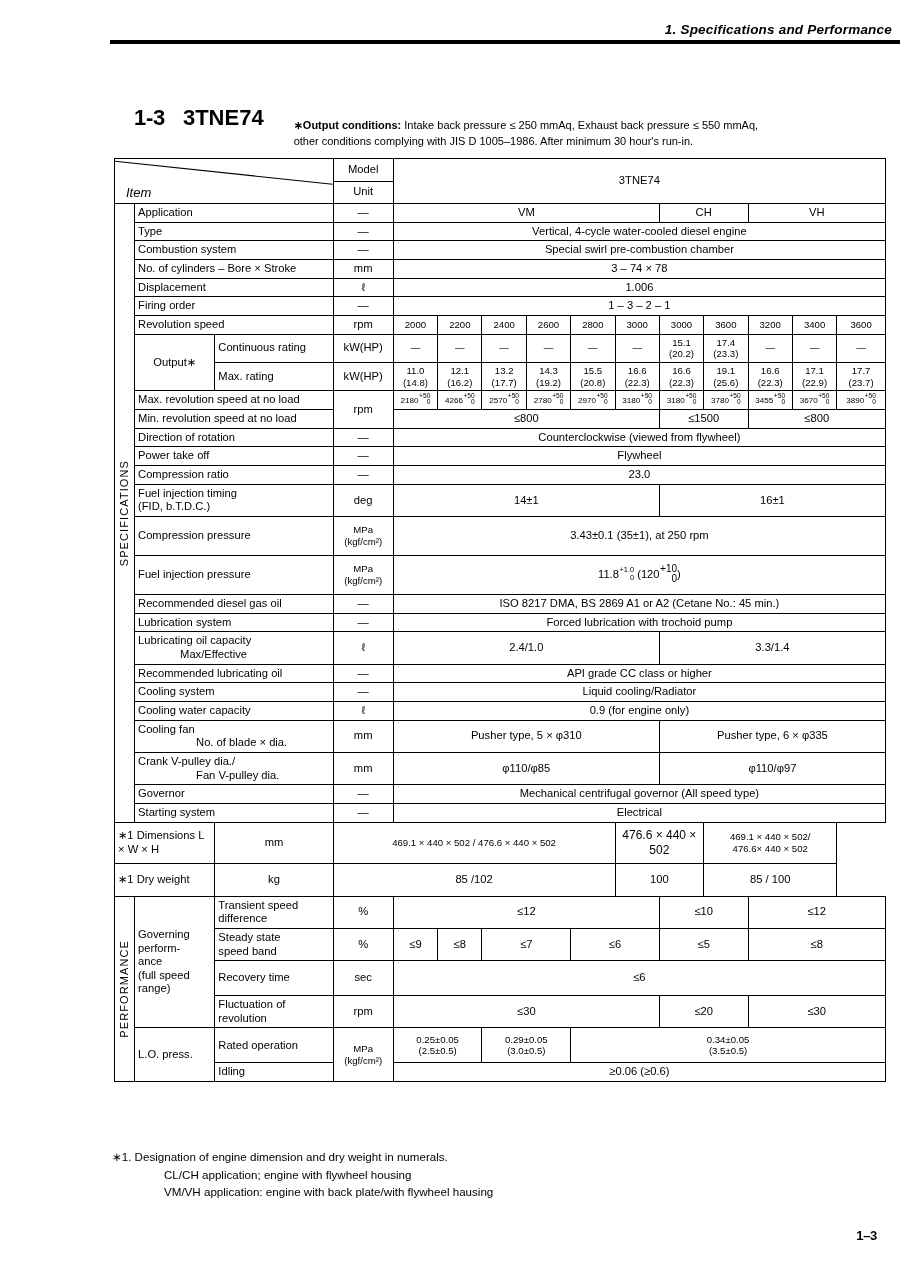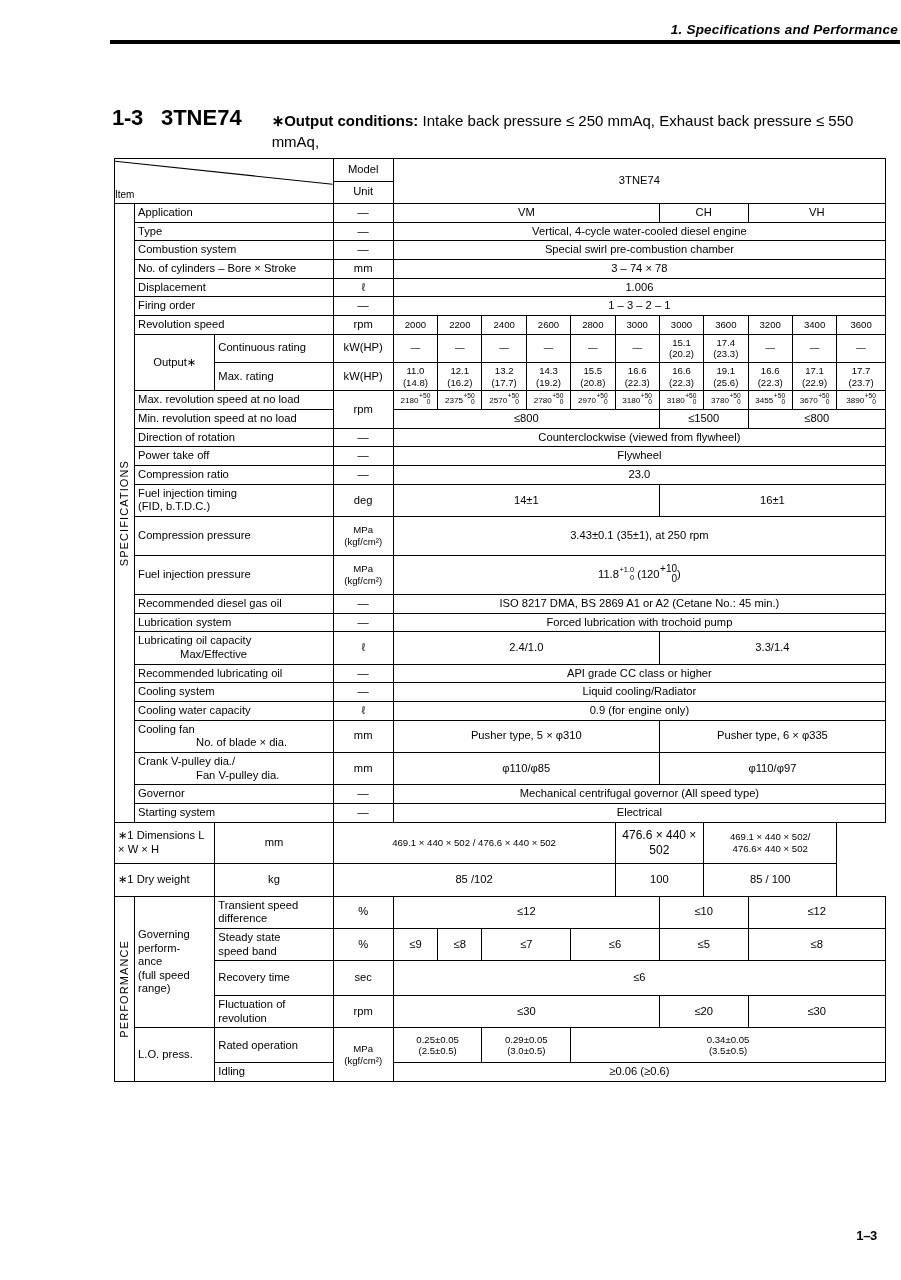--- a/index.html
+++ b/index.html
@@ -7,29 +7,29 @@
     width:901px;height:1280px;background:#fff;
     font-family:"Liberation Sans", sans-serif;
     color:#000;position:relative;overflow:hidden;
   }
   .page{position:absolute;left:0;top:0;width:901px;height:1280px;}
 
   
   .hdr{position:absolute;left:110px;top:22px;width:790px;}
   .hdr-title{
     text-align:right;font-style:italic;font-weight:bold;font-size:13.5px;
-    letter-spacing:.2px;padding-right:2px;
+    letter-spacing:.2px;padding-right:8px;
   }
   .hdr-rule{margin-top:3px;height:4px;background:#000;}
 
   
   .sec{position:absolute;left:112px;top:105px;width:790px;display:flex;align-items:flex-start;}
-  .sec-num{font-size:22px;font-weight:bold;letter-spacing:-.3px;white-space:nowrap;}
+  .sec-num{font-size:22px;font-weight:bold;letter-spacing:-.3px;white-space:nowrap;margin-left:22px;}
   .sec-model{font-size:22px;font-weight:bold;margin-left:18px;white-space:nowrap;}
-  .sec-note{margin-left:30px;font-size:15px;line-height:1.42;padding-top:5px;}
+  .sec-note{margin-left:30px;font-size:11px;line-height:1.42;padding-top:5px;margin-top:8px;}
   .sec-note b{font-weight:bold;}
 
   
   table.spec{
     position:absolute;left:114px;top:158px;
     border-collapse:collapse;table-layout:fixed;
     width:772px;font-size:11.2px;
   }
   table.spec td{
     border:1px solid #000;padding:2px 3px;vertical-align:middle;
@@ -47,21 +47,21 @@
     width:19px;padding:0;text-align:center;vertical-align:middle;
   }
   .vside span{
     display:block;writing-mode:vertical-rl;transform:rotate(180deg);
     font-size:11px;letter-spacing:1.1px;white-space:nowrap;margin:0 auto;
   }
 
   
   .corner{position:relative;padding:0;height:40px;}
   .corner .item{
-    position:absolute;left:0;bottom:2px;font-size:10px;
+    position:absolute;left:11px;bottom:2px;font-size:13px;font-style:italic;
   }
   .corner svg{position:absolute;left:0;top:0;width:100%;height:100%;}
 
   .sm{font-size:9.6px;}
   .xs{font-size:8.1px;}
   .nowrap{white-space:nowrap;}
 
   
   .tol{display:inline-block;vertical-align:middle;font-size:6.6px;
        line-height:1.02;text-align:right;margin-left:.5px;position:relative;top:-1px;}
@@ -83,20 +83,21 @@
   <div class="hdr">
     <div class="hdr-title">1. Specifications and Performance</div>
     <div class="hdr-rule"></div>
   </div>
 
   <div class="sec">
     <div class="sec-num">1-3</div>
     <div class="sec-model">3TNE74</div>
     <div class="sec-note">
       <div><b>∗Output conditions:</b><span> Intake back pressure ≤ 250 mmAq, Exhaust back pressure ≤ 550 mmAq,</span></div>
+      <div>other conditions complying with JIS D 1005–1986.  After minimum 30 hour's run-in.</div>
     </div>
   </div>
 
   <table class="spec">
     <colgroup>
       <col style="width:19px">
         <col style="width:76px">
         <col style="width:112px">
       <col style="width:57px">
       <col style="width:42px">
@@ -216,21 +217,21 @@
       <td class="ctr sm">19.1 (25.6)</td>
       <td class="ctr sm">16.6 (22.3)</td>
       <td class="ctr sm">17.1 (22.9)</td>
       <td class="ctr sm thick-r">17.7 (23.7)</td>
     </tr>
 
     <tr>
       <td class="lft" colspan="2">Max. revolution speed at no load</td>
       <td class="ctr" rowspan="2">rpm</td>
       <td class="ctr xs nowrap"><span>2180</span><span class="tol"><b>+50</b><b>0</b></span></td>
-      <td class="ctr xs nowrap"><span>2375</span><span class="tol"><b>+50</b><b>0</b></span></td>
+      <td class="ctr xs nowrap"><span>4266</span><span class="tol"><b>+50</b><b>0</b></span></td>
       <td class="ctr xs nowrap"><span>2570</span><span class="tol"><b>+50</b><b>0</b></span></td>
       <td class="ctr xs nowrap"><span>2780</span><span class="tol"><b>+50</b><b>0</b></span></td>
       <td class="ctr xs nowrap"><span>2970</span><span class="tol"><b>+50</b><b>0</b></span></td>
       <td class="ctr xs nowrap"><span>3180</span><span class="tol"><b>+50</b><b>0</b></span></td>
       <td class="ctr xs nowrap"><span>3180</span><span class="tol"><b>+50</b><b>0</b></span></td>
       <td class="ctr xs nowrap"><span>3780</span><span class="tol"><b>+50</b><b>0</b></span></td>
       <td class="ctr xs nowrap"><span>3455</span><span class="tol"><b>+50</b><b>0</b></span></td>
       <td class="ctr xs nowrap"><span>3670</span><span class="tol"><b>+50</b><b>0</b></span></td>
       <td class="ctr xs nowrap thick-r"><span>3890</span><span class="tol"><b>+50</b><b>0</b></span></td>
     </tr>
@@ -456,15 +457,20 @@
     </tr>
 
     <tr>
       <td class="lft thick-b">Idling</td>
       <td class="ctr thick-b thick-r" colspan="11">≥0.06 (≥0.6)</td>
     </tr>
 
   </tbody>
     </table>
 
+  <div class="notes">
+    <div>∗1.  Designation of engine dimension and dry weight in numerals.</div>
+    <div class="n2">CL/CH application; engine with flywheel housing</div>
+    <div class="n2">VM/VH application: engine with back plate/with flywheel hausing</div>
+  </div>
 
   <div class="pgno">1–3</div>
 </div>
 
 </body></html>

